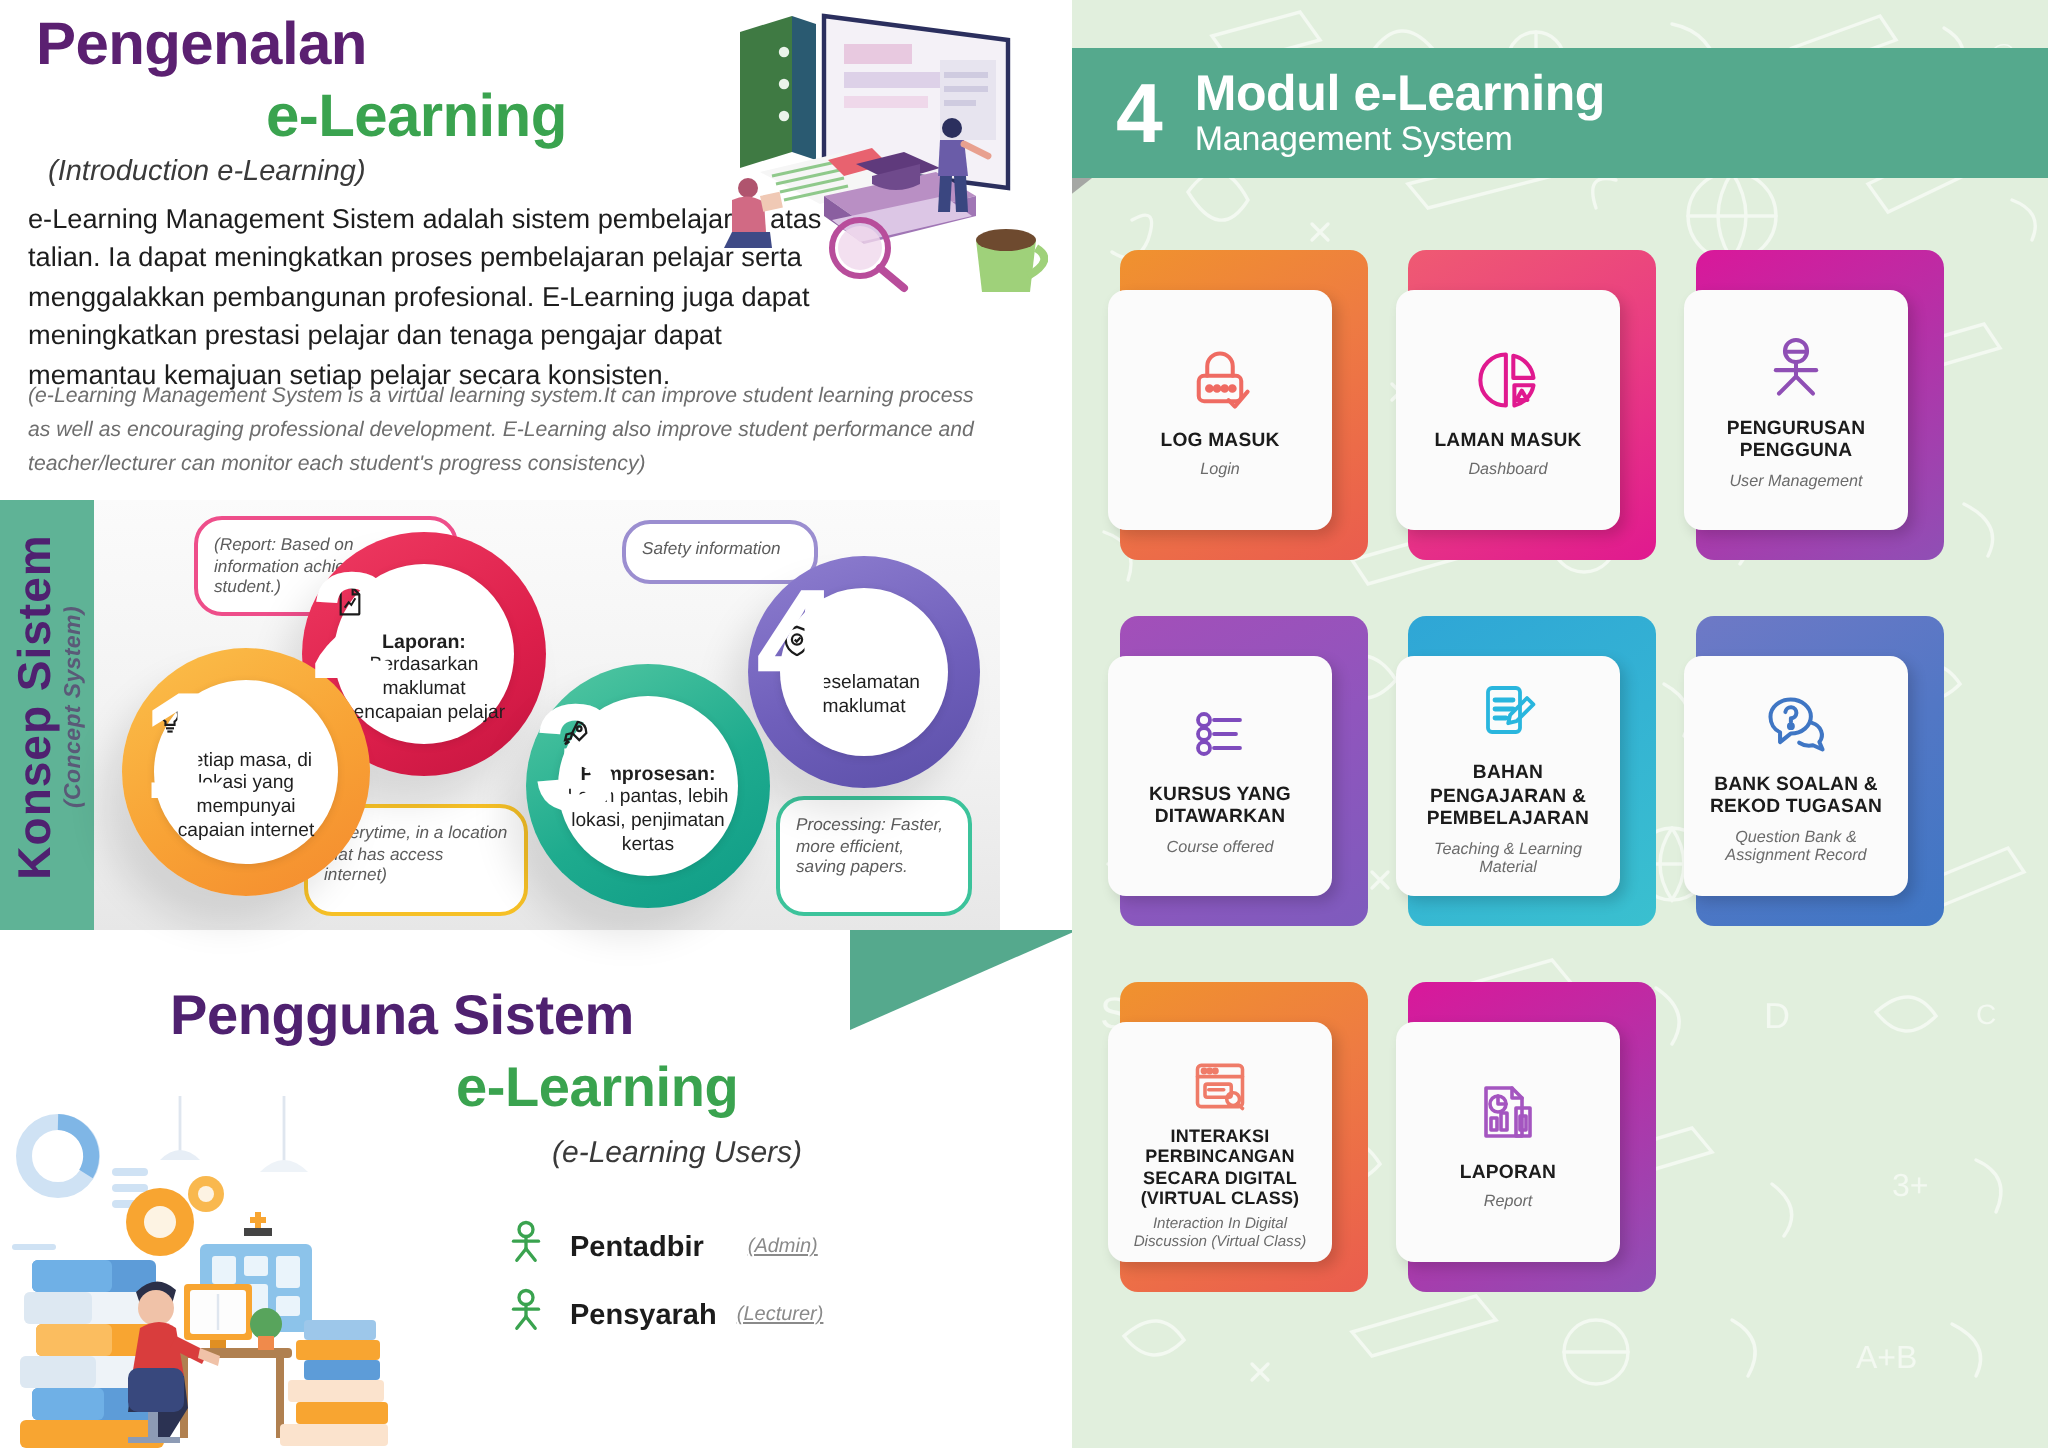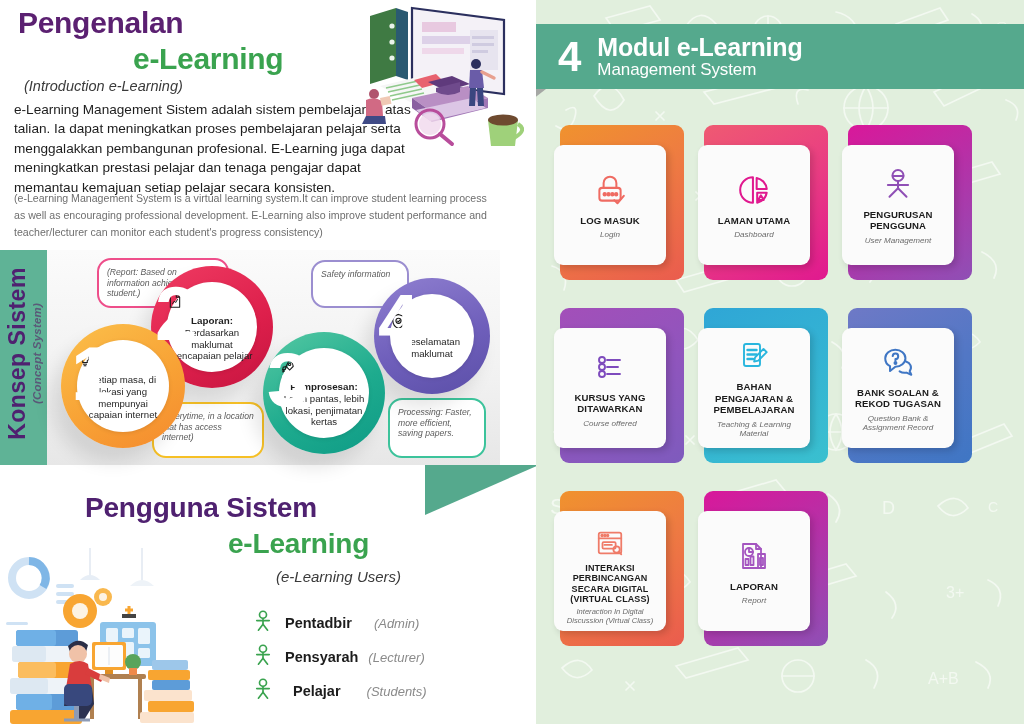--- a/index.html
+++ b/index.html
@@ -26,21 +26,21 @@
     position: absolute; left: 24px; top: 78px;
     font-size: 14.5px; font-style: italic; color: #3a3a3a;
   }
 
   .intro-body {
     position: absolute; left: 14px; top: 100px; width: 408px;
     font-size: 13.6px; line-height: 19.4px; color: #1d1d1d;
   }
   .intro-en {
     position: absolute; left: 14px; top: 190px; width: 474px;
-    font-size: 10.6px; line-height: 17px; color: #6e6e6e;
+    font-size: 10.6px; line-height: 17px; font-style: italic; color: #6e6e6e;
   }
 
   
   #hero-illu { position: absolute; left: 352px; top: 2px; width: 172px; height: 148px; }
 
   
   #concept-block { position: absolute; left: 0px; top: 250px; width: 500px; height: 228px; }
   #concept-tab {
     position: absolute; left: 0; top: 0; width: 47px; height: 215px;
     background: #5fb396;
@@ -98,21 +98,21 @@
     font-size: 28px; font-weight: bold; color: #3aa34f; letter-spacing: -0.2px;
   }
   .users-sub {
     position: absolute; left: 276px; top: 568px;
     font-size: 15px; font-style: italic; color: #3a3a3a;
   }
   #users-illu { position: absolute; left: 2px; top: 548px; width: 220px; height: 176px; }
 
   .user-row { position: absolute; display: flex; align-items: center; }
   .user-name { font-size: 14.5px; font-weight: bold; color: #1c1c1c; }
-  .user-en { font-size: 13px; font-style: italic; color: #8a8a8a; }
+  .user-en { font-size: 10px; font-style: italic; color: #8a8a8a; text-decoration: underline; }
 
   
   #right-panel {
     position: absolute; left: 536px; top: 0; width: 488px; height: 724px;
     background: #e1efdd; overflow: hidden;
   }
   #doodles { position: absolute; inset: 0; opacity: .62; }
 
   #mod-header {
     position: absolute; left: -18px; top: 24px; width: 506px; height: 65px;
@@ -228,21 +228,21 @@
           <small>(Concept System)</small>
         </div>
       </div>
 
       <div id="concept-canvas">
 
         <div class="bubble" style="left:50px; top:8px; width:132px; height:50px; border:2.2px solid #ee4e8a;">(Report: Based on information achievements student.)</div>
 
         <div class="bubble" style="left:105px; top:152px; width:112px; height:56px; border:2.2px solid #f6c026;">(Everytime, in a location that has access internet)</div>
 
-        <div class="bubble" style="left:264px; top:10px; width:98px; height:48px; border:2.2px solid #9b8ed0;">Safety information</div>
+        <div class="bubble" style="left:264px; top:10px; width:98px; height:32px; border:2.2px solid #9b8ed0;">Safety information</div>
 
         <div class="bubble" style="left:341px; top:148px; width:98px; height:60px; border:2.2px solid #3cc39b;">Processing: Faster, more efficient, saving papers.</div>
 
         <div class="ring" style="left:327px; top:28px; width:116px; height:116px;
                     background:linear-gradient(160deg,#8f7fd0 0%,#6f5fbb 55%,#5b4fa8 100%);
                     box-shadow: -10px 14px 18px rgba(0,0,0,.10);">
           <div class="bignum" style="left:4px; top:6px; font-size:74px;">4</div>
           <div class="inner">
             <span class="cicon">
               <svg width="17" height="17" viewBox="0 0 24 24" fill="none" stroke="#1b1b1b" stroke-width="1.6">
@@ -417,33 +417,20 @@
             <line x1="12" y1="10" x2="12" y2="17"></line>
           <line x1="12" y1="17" x2="6.5" y2="24"></line>
             <line x1="12" y1="17" x2="17.5" y2="24"></line>
           <line x1="4.5" y1="12.5" x2="19.5" y2="12.5"></line>
         </svg>
       </span>
       <span class="user-name">Pensyarah</span>
       <span class="user-en" style="margin-left:10px;">(Lecturer)</span>
     </div>
 
-    <div class="user-row" style="left:253px; top:678px;">
-      <span style="margin-right:12px;">
-        <svg width="20" height="22" viewBox="0 0 24 26" fill="none" stroke="#3aa34f" stroke-width="2" stroke-linecap="round">
-          <circle cx="12" cy="5.5" r="4.2"></circle>
-            <line x1="12" y1="10" x2="12" y2="17"></line>
-          <line x1="12" y1="17" x2="6.5" y2="24"></line>
-            <line x1="12" y1="17" x2="17.5" y2="24"></line>
-          <line x1="4.5" y1="12.5" x2="19.5" y2="12.5"></line>
-        </svg>
-      </span>
-      <span class="user-name" style="margin-left:8px;">Pelajar</span>
-      <span class="user-en" style="margin-left:26px;">(Students)</span>
-    </div>
 
   </div>
 
   <div id="right-panel">
 
     <svg id="doodles" viewBox="0 0 488 724">
       <g stroke="#ffffff" stroke-width="1.7" fill="none" opacity=".95" stroke-linecap="round">
 
         <path d="M20 40 q18 -14 34 2 q-16 16 -34 -2z"></path>
         <path d="M70 18 l44 -12 l10 14 l-44 12z"></path>
@@ -562,21 +549,21 @@
         <div class="backplate" style="background:linear-gradient(150deg,#ef5a72 0%,#e93c83 50%,#e0198f 100%);"></div>
         <div class="face">
           <span class="cicon-wrap">
             <svg width="34" height="34" viewBox="0 0 32 32" fill="none" stroke="#e0198f" stroke-width="1.9" stroke-linejoin="round">
               <path d="M15 4 A12 12 0 0 0 15 28 Z"></path>
               <path d="M18.5 4.6 A12 12 0 0 1 28 15 L18.5 15 Z"></path>
               <path d="M28 18.5 A12 12 0 0 1 19 28 L19 18.5 Z"></path>
               <path d="M22.5 21 l2.6 4.4 h-5.2z"></path>
             </svg>
           </span>
-          <div class="lbl">LAMAN UTAMA</div>
+          <div class="lbl">LAMAN MASUK</div>
           <div class="lbl-en">Dashboard</div>
         </div>
       </div>
 
       <div class="card">
         <div class="backplate" style="background:linear-gradient(150deg,#d9189a 0%,#b233a8 50%,#8f4fb5 100%);"></div>
         <div class="face">
           <span class="cicon-wrap">
             <svg width="34" height="34" viewBox="0 0 32 32" fill="none" stroke="#8f4fb5" stroke-width="1.9" stroke-linecap="round">
               <circle cx="16" cy="8" r="5.2"></circle>

